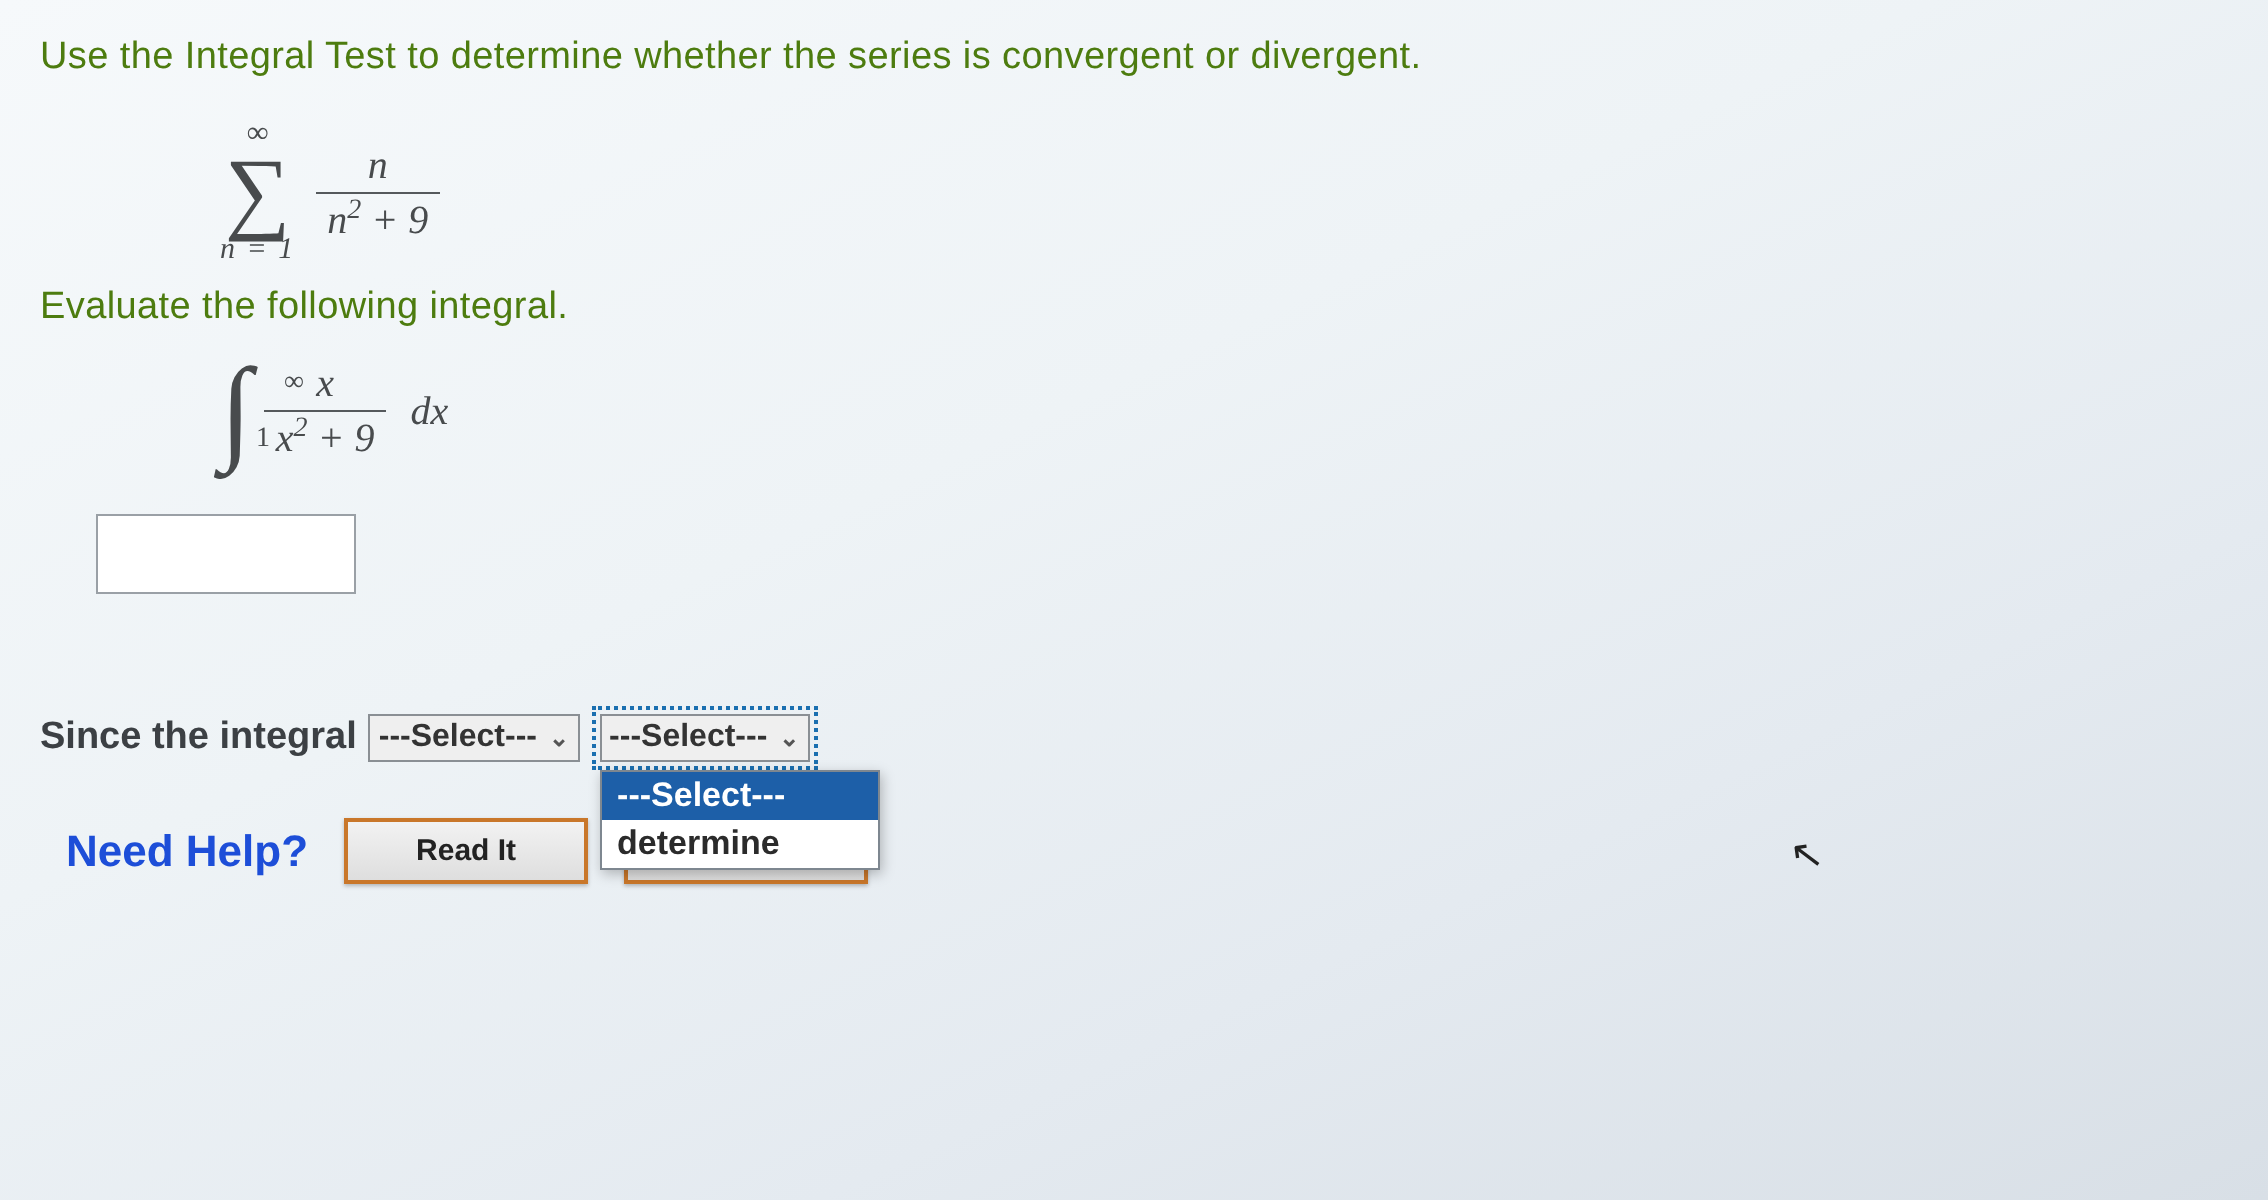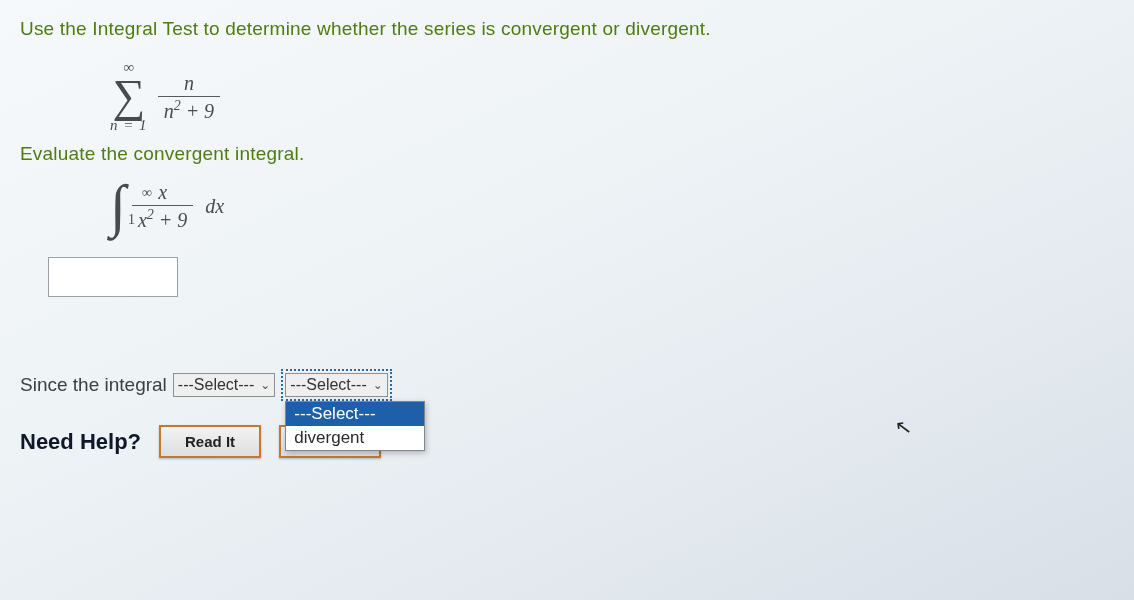--- a/index.html
+++ b/index.html
@@ -46,24 +46,25 @@
   .dx { margin-left: 6px; }
   
   .answer-box {
     width: 130px; height: 40px;
     background:#fff; border:1px solid #9aa0a6;
     margin: 14px 0 0 28px;
     font-size:16px; padding:4px 6px;
   }
   
   .sentence-row {
-    margin-top: 72px;
+    margin-top: 56px;
     font-size: 19px;
     display:flex; align-items:center; flex-wrap:wrap; gap:6px;
     color:#3c4044;
+    font-weight:bold;
   }
   .sel {
     font-family: Arial, sans-serif;
     font-size: 16px;
     background:#efefef;
     border:1px solid #8a8f94;
     padding: 2px 4px;
     display:inline-flex; align-items:center; gap:6px;
     color:#333;
   }
@@ -85,30 +86,31 @@
     z-index:10;
   }
   .dropdown .opt { padding:2px 8px; color:#2b2b2b; }
   .dropdown .opt.placeholder { background:#1d5fa8; color:#fff; }
   
   .help-row {
     margin-top: 24px;
     display:flex; align-items:center; gap:18px;
   }
   .need-help {
-    color:#0f172a;
+    color:#1d4ed8;
     font-size:22px;
     font-weight:bold;
     font-family: Arial, sans-serif;
+    margin-left: 13px;
   }
   .hbtn {
     font-family: Arial, sans-serif;
     font-weight:bold;
     font-size:15px;
-    padding:6px 24px;
+    padding:6px 34px;
     background: linear-gradient(#f2f2f2,#dedede);
     border:2px solid #c9772a;
     color:#222;
     box-shadow: 0 1px 2px rgba(0,0,0,.25);
   }
   
   .cursor-arrow {
     position:absolute;
     top: 415px; left: 895px;
     font-size:20px; color:#222;
@@ -135,21 +137,21 @@
       <span class="num">n</span>
       <span class="bar"></span>
       <span class="den">
         <span>n</span><sup>2</sup><span> + 9</span>
       </span>
     </span>
   </span>
 </div>
 
 
-<div class="instruction" style="margin-top:6px;">Evaluate the convergent integral.</div>
+<div class="instruction" style="margin-top:6px;">Evaluate the following integral.</div>
 
 
 <div class="math-block">
   <span class="int-wrap">
     <span class="int-op">
       <span class="int-symbol">∫</span>
       <span class="int-top">∞</span>
       <span class="int-bottom">1</span>
     </span>
     <span class="frac">
@@ -174,21 +176,21 @@
     <span class="chev">⌄</span>
   </span>
 
   <span class="sel-focused-wrap">
     <span class="sel">
       <span>---Select---</span>
       <span class="chev">⌄</span>
     </span>
     <div class="dropdown">
       <div class="opt placeholder">---Select---</div>
-      <div class="opt">divergent</div>
+      <div class="opt">determine</div>
     </div>
   </span>
 </div>
 
 
 <div class="help-row">
   <span class="need-help">Need Help?</span>
   <button class="hbtn">Read It</button>
   <button class="hbtn">Need It</button>
 </div>

